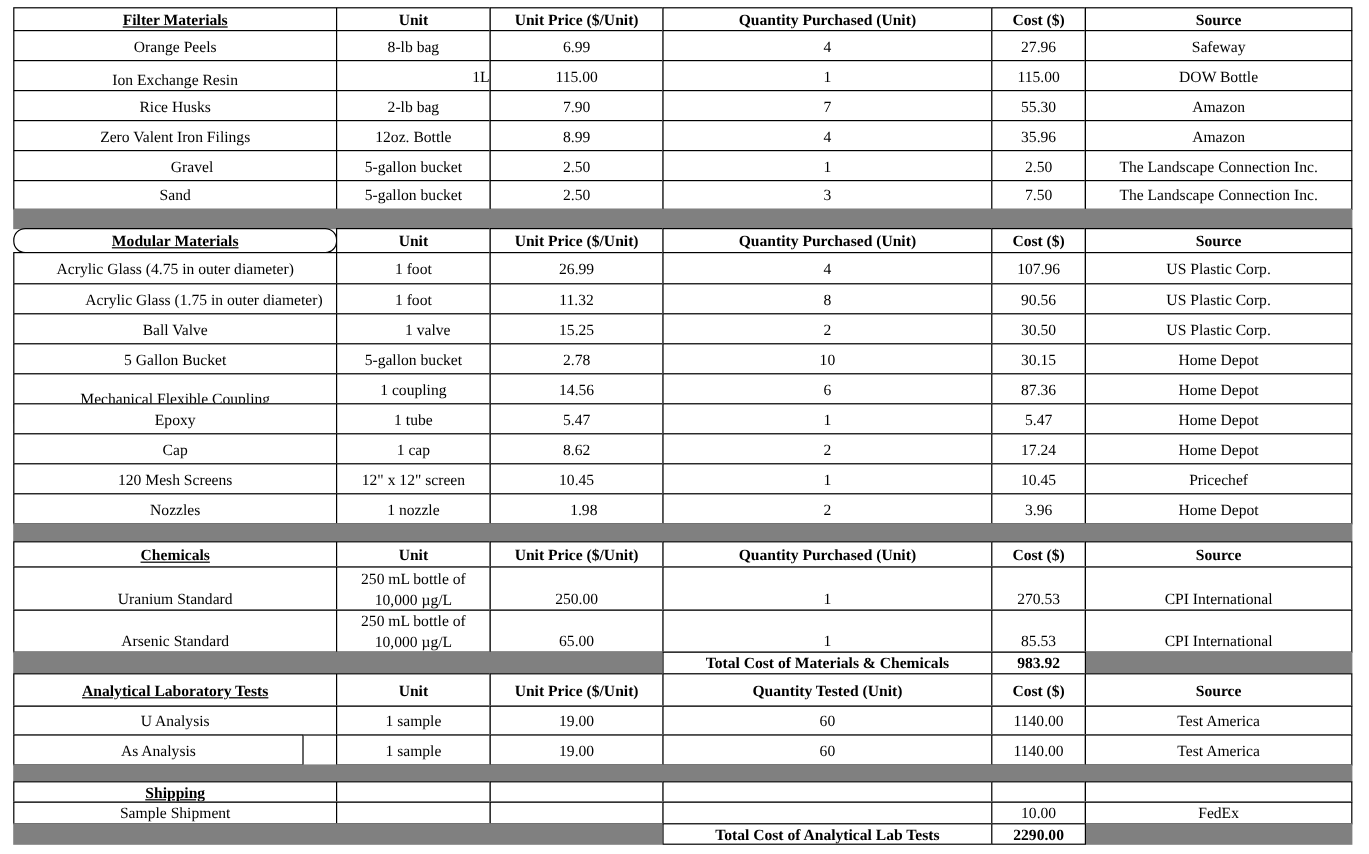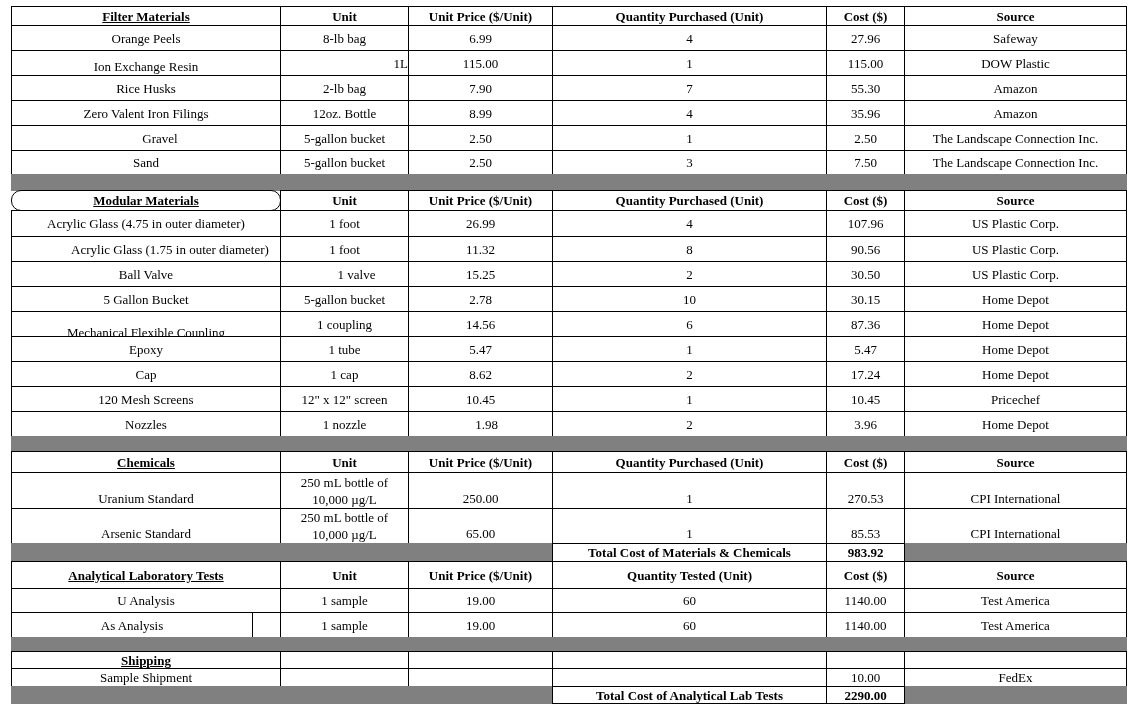--- a/index.html
+++ b/index.html
@@ -62,21 +62,21 @@
     <div class="cell" style="left: 408px; top: 50px; width: 145px; height: 26px;">
       <span>115.00</span>
     </div>
     <div class="cell" style="left: 552px; top: 50px; width: 275px; height: 26px;">
       <span>1</span>
     </div>
     <div class="cell" style="left: 826px; top: 50px; width: 79px; height: 26px;">
       <span>115.00</span>
     </div>
     <div class="cell" style="left: 904px; top: 50px; width: 223px; height: 26px;">
-      <span>DOW Plastic</span>
+      <span>DOW Bottle</span>
     </div>
     <div class="cell" style="left: 11px; top: 75px; width: 270px; height: 26px;">
       <span>Rice Husks</span>
     </div>
     <div class="cell" style="left: 280px; top: 75px; width: 129px; height: 26px;">
       <span>2-lb bag</span>
     </div>
     <div class="cell" style="left: 408px; top: 75px; width: 145px; height: 26px;">
       <span>7.90</span>
     </div>

